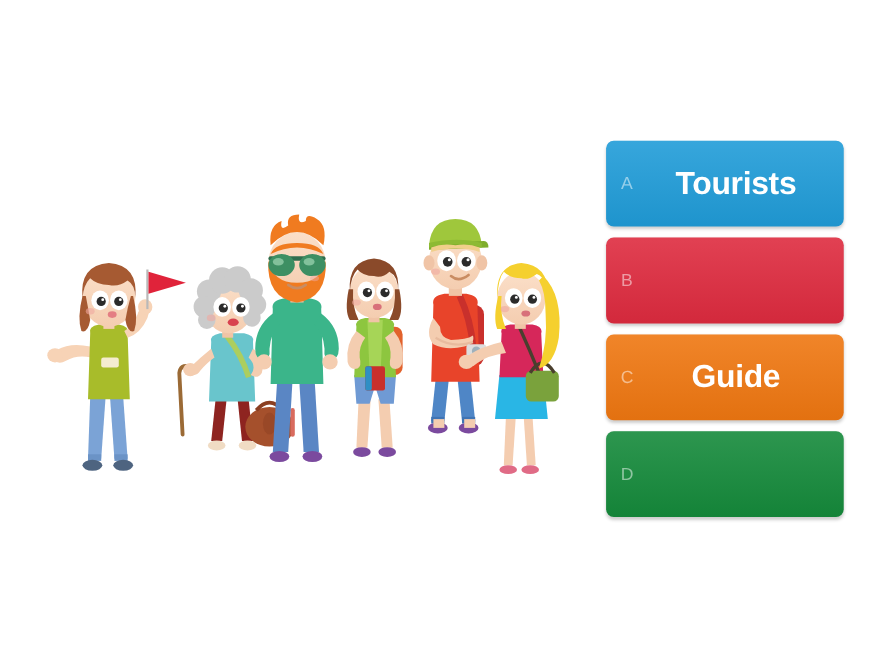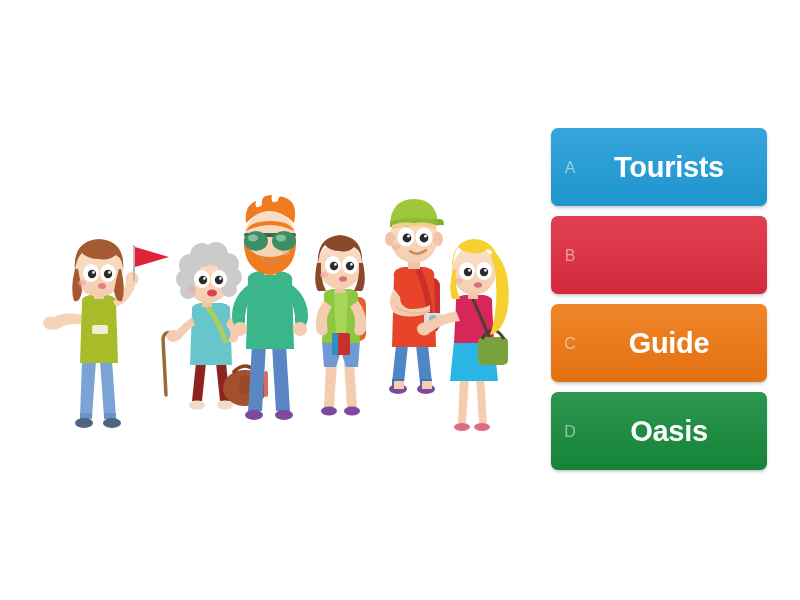--- a/index.html
+++ b/index.html
@@ -362,18 +362,17 @@
       <span class="letter">B</span>
     </div>
 
     <div class="answer opt-c" style="background: rgb(239, 119, 17);">
       <span class="letter">C</span>
       <span class="label">Guide</span>
     </div>
 
     <div class="answer opt-d" style="background: rgb(21, 138, 59);">
       <span class="letter">D</span>
-      <span class="label">Oasis</span>
     </div>
 
   </div>
 
 </div>
 
 </body></html>

